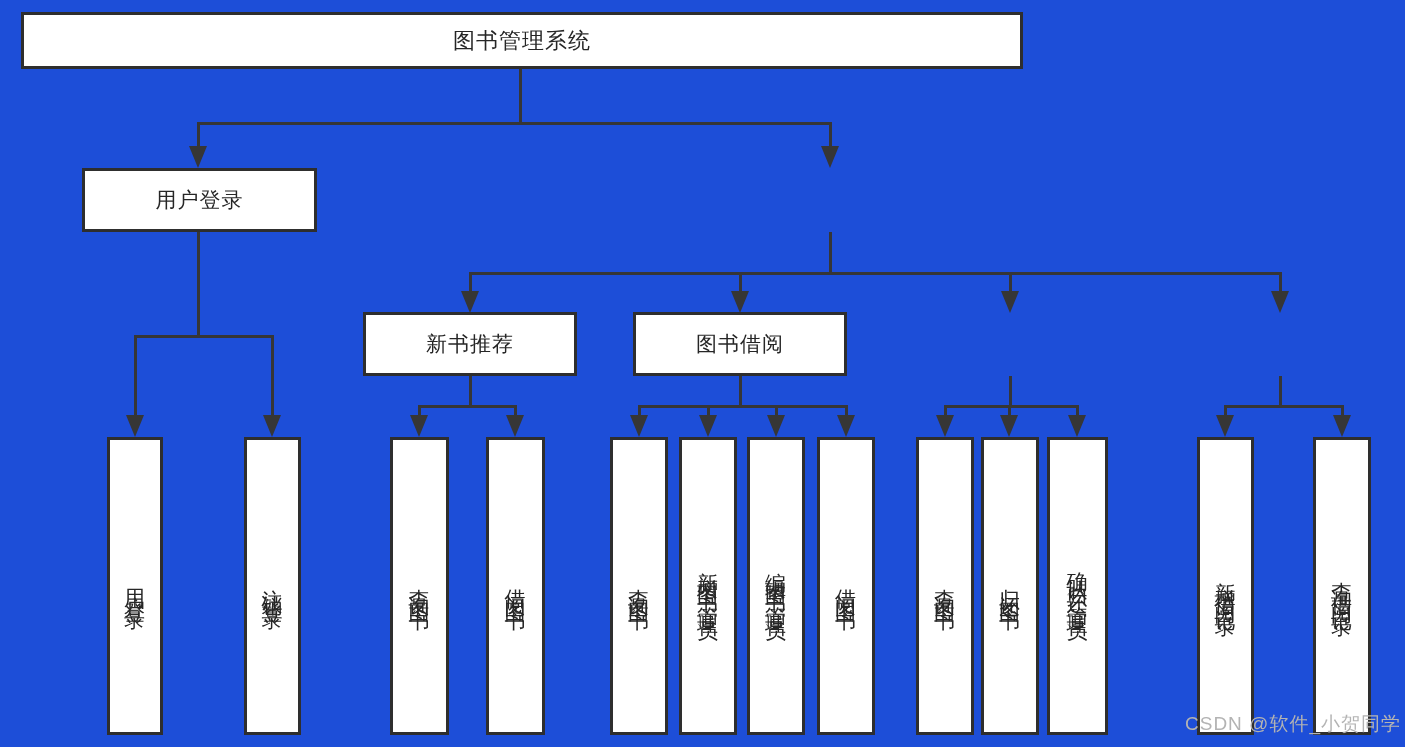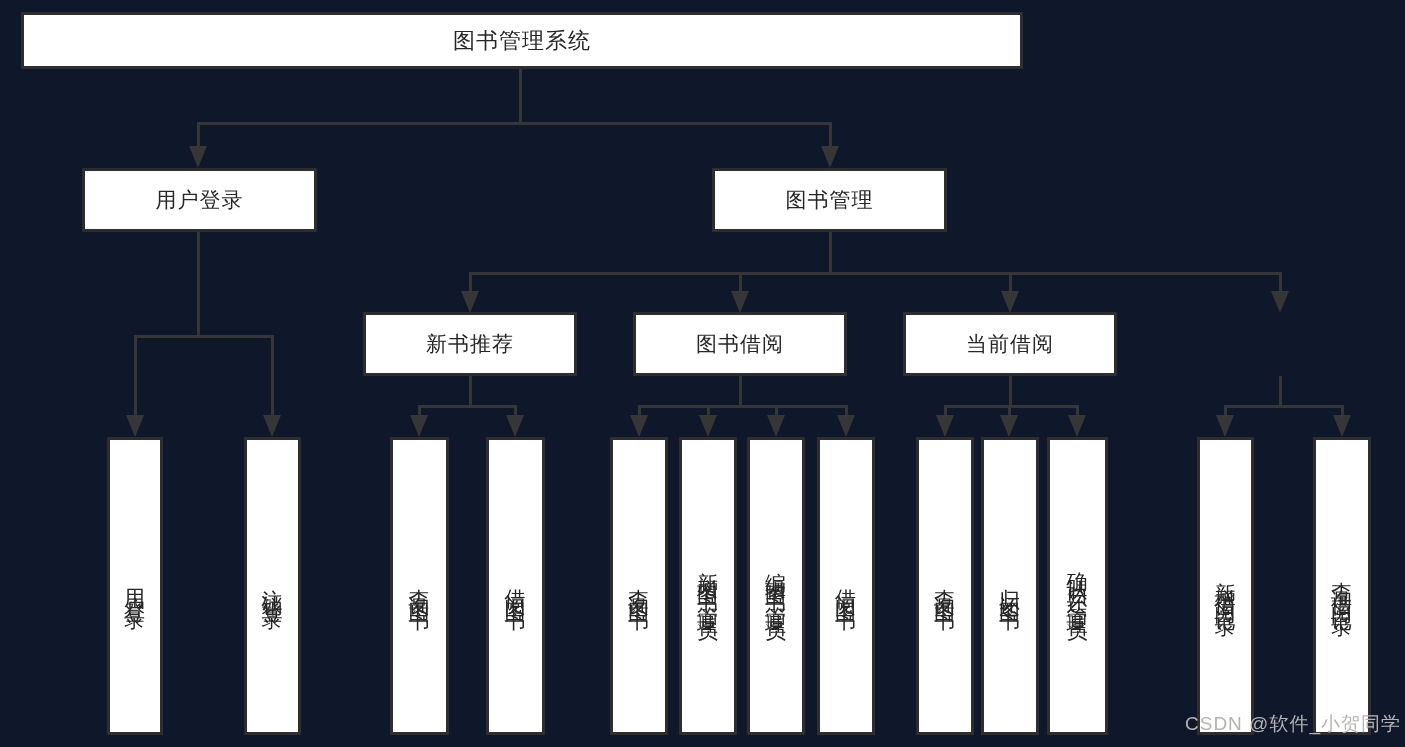--- a/index.html
+++ b/index.html
@@ -1,20 +1,20 @@
 <!DOCTYPE html>
 <html><head>
 <meta charset="utf-8">
 <style>
   html, body { margin: 0; padding: 0; background: #ffffff; }
   .canvas {
     position: relative;
     width: 1405px;
     height: 747px;
-    background: #0f172a;
+    background: #1d4ed8;
     font-family: "Liberation Sans", "DejaVu Sans", sans-serif;
     overflow: hidden;
   }
   .node {
     position: absolute;
     box-sizing: border-box;
     border: 3px solid #2e2e2e;
     background: #ffffff;
     color: #262626;
     display: flex;
@@ -62,23 +62,20 @@
   <div class="lv" style="left:519px; top:69px; height:53px;"></div>
   <div class="lh" style="left:197px; top:122px; width:635px;"></div>
   <div class="lv" style="left:197px; top:122px; height:26px;"></div>
   <div class="lv" style="left:829px; top:122px; height:26px;"></div>
   <div class="ar" style="left:189px; top:146px;"></div>
   <div class="ar" style="left:821px; top:146px;"></div>
 
   <div class="node hnode" style="left:82px; top:168px; width:235px; height:64px;">
     <span>用户登录</span>
   </div>
-  <div class="node hnode" style="left:712px; top:168px; width:235px; height:64px;">
-    <span>图书管理</span>
-  </div>
 
   <div class="lv" style="left:197px; top:232px; height:106px;"></div>
   <div class="lh" style="left:134px; top:335px; width:140px;"></div>
   <div class="lv" style="left:134px; top:335px; height:82px;"></div>
   <div class="lv" style="left:271px; top:335px; height:82px;"></div>
   <div class="ar" style="left:126px; top:415px;"></div>
   <div class="ar" style="left:263px; top:415px;"></div>
 
   <div class="lv" style="left:829px; top:232px; height:42px;"></div>
   <div class="lh" style="left:469px; top:272px; width:813px;"></div>
@@ -89,23 +86,20 @@
   <div class="ar" style="left:461px; top:291px;"></div>
   <div class="ar" style="left:731px; top:291px;"></div>
   <div class="ar" style="left:1001px; top:291px;"></div>
   <div class="ar" style="left:1271px; top:291px;"></div>
 
   <div class="node hnode" style="left:633px; top:312px; width:214px; height:64px;">
     <span>图书借阅</span>
   </div>
   <div class="node hnode" style="left:363px; top:312px; width:214px; height:64px;">
     <span>新书推荐</span>
-  </div>
-  <div class="node hnode" style="left:903px; top:312px; width:214px; height:64px;">
-    <span>当前借阅</span>
   </div>
 
   <div class="lv" style="left:469px; top:376px; height:31px;"></div>
   <div class="lh" style="left:418px; top:405px; width:99px;"></div>
   <div class="lv" style="left:418px; top:405px; height:12px;"></div>
   <div class="lv" style="left:514px; top:405px; height:12px;"></div>
   <div class="ar" style="left:410px; top:415px;"></div>
   <div class="ar" style="left:506px; top:415px;"></div>
 
   <div class="lv" style="left:739px; top:376px; height:31px;"></div>

